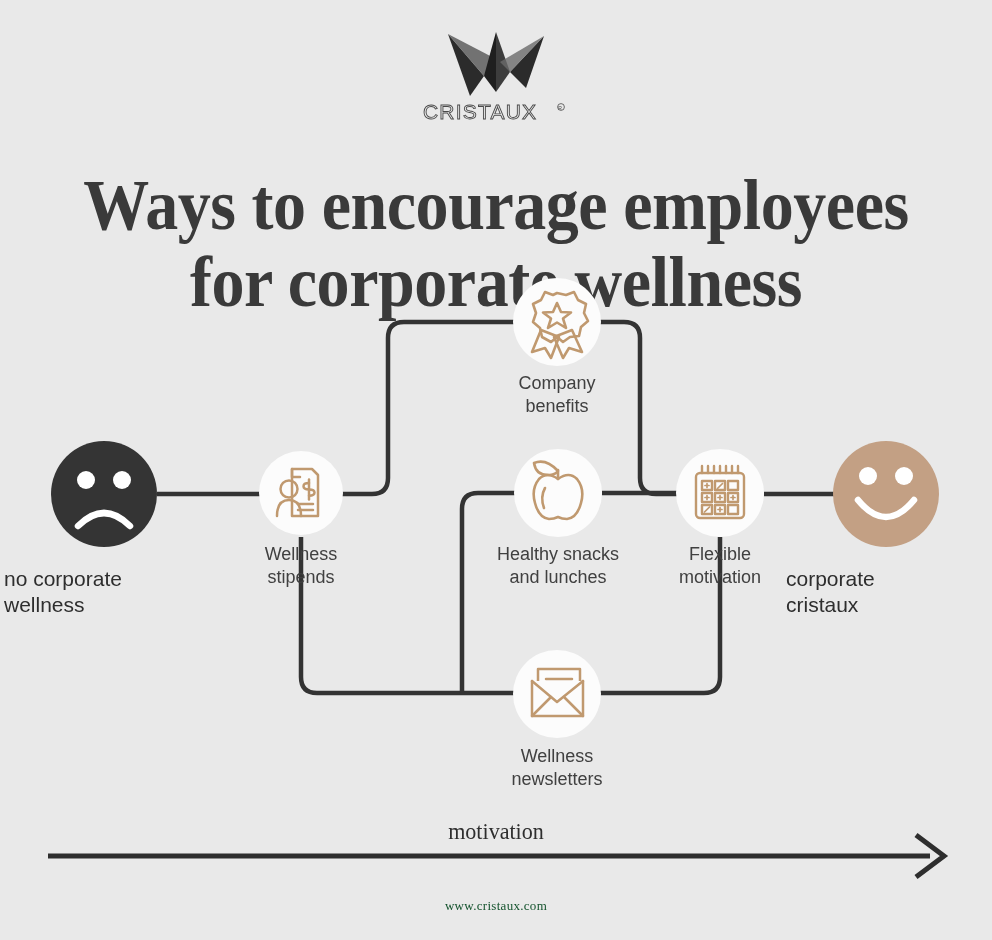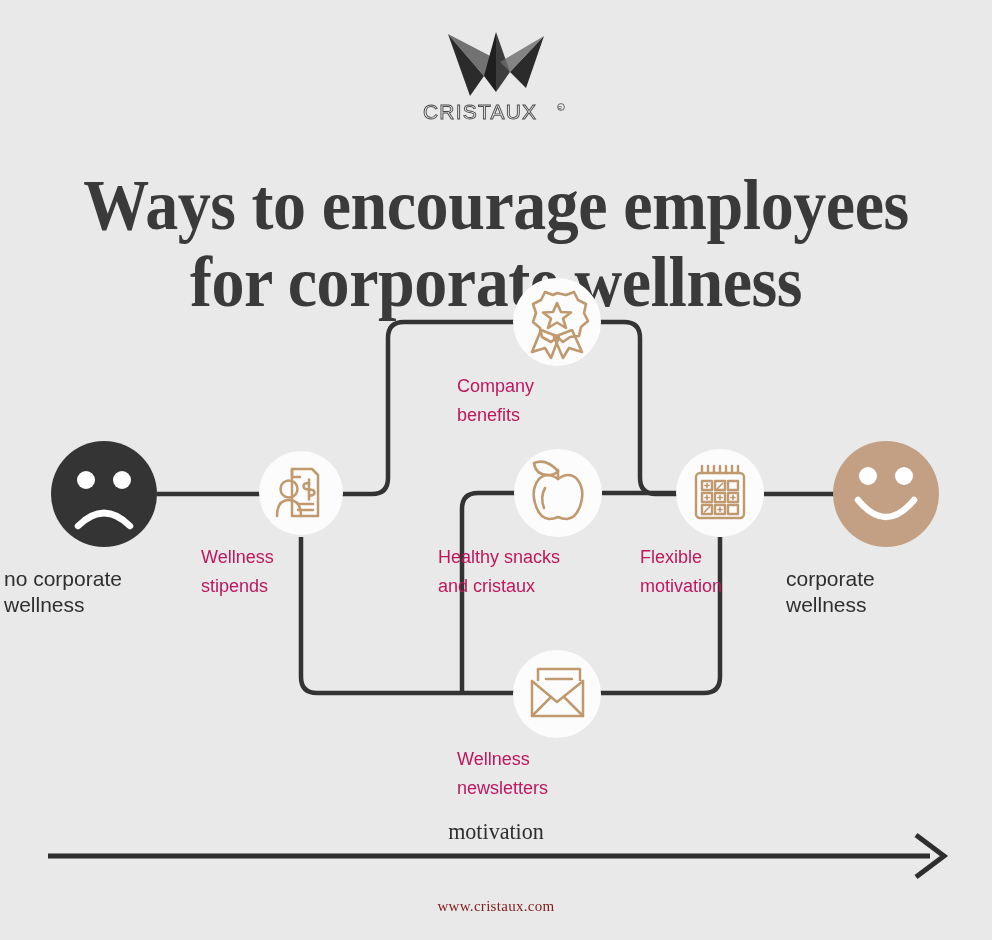--- a/index.html
+++ b/index.html
@@ -58,24 +58,24 @@
     position: absolute;
     left: 0;
     top: 0;
     width: 992px;
     height: 940px;
   }
 
   
   .node-label {
     position: absolute;
-    text-align: left;
-    color: #be185d;
+    text-align: center;
+    color: #404040;
     font-size: 18px;
-    line-height: 29px;
+    line-height: 23px;
     font-family: "Liberation Sans", sans-serif;
     white-space: pre-line;
   }
   .end-label {
     position: absolute;
     text-align: left;
     color: #2e2e2e;
     font-size: 21px;
     line-height: 26px;
     font-family: "Liberation Sans", sans-serif;
@@ -95,23 +95,23 @@
     transform: scaleX(0.92);
     transform-origin: 50% 0;
   }
   .website {
     position: absolute;
     left: 0;
     top: 898px;
     width: 992px;
     text-align: center;
     font-family: "Liberation Serif", serif;
-    font-size: 15px;
+    font-size: 13px;
     letter-spacing: 0.3px;
-    color: #7f1d1d;
+    color: #14532d;
   }
 </style>
 </head>
 <body>
 
 <div id="stage">
 
   <div class="logo-wrap">
     <svg class="logo-mark" width="112" height="72" viewBox="0 0 112 72">
       <path d="M8 8 L44 50 L30 70 Z" fill="#2b2b2b"></path>
@@ -268,28 +268,28 @@
 
     <g>
       <path d="M48 856 L930 856" fill="none" stroke="#2e2e2e" stroke-width="5"></path>
       <path d="M916 835 L944 856 L916 877" fill="none" stroke="#2e2e2e" stroke-width="5" stroke-linejoin="miter" stroke-linecap="butt"></path>
     </g>
   </svg>
 
   <div class="end-label" style="left:4px; top:566px; width:200px;">no corporate
 wellness</div>
   <div class="end-label" style="left:786px; top:566px; width:200px;">corporate
-wellness</div>
+cristaux</div>
 
   <div class="node-label" style="left:457px; top:372px; width:200px;">Company
 benefits</div>
   <div class="node-label" style="left:201px; top:543px; width:200px;">Wellness
 stipends</div>
   <div class="node-label" style="left:438px; top:543px; width:240px;">Healthy snacks
-and cristaux</div>
+and lunches</div>
   <div class="node-label" style="left:640px; top:543px; width:160px;">Flexible
 motivation</div>
   <div class="node-label" style="left:457px; top:745px; width:200px;">Wellness
 newsletters</div>
 
   <div class="motivation">motivation</div>
   <div class="website">www.cristaux.com</div>
 
 </div>
 

